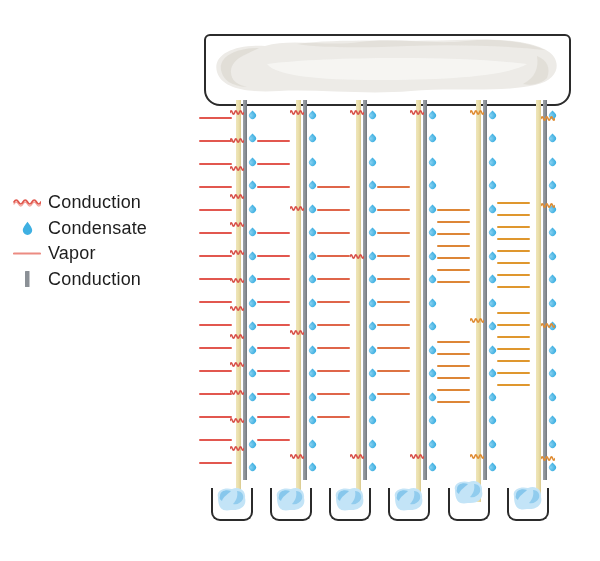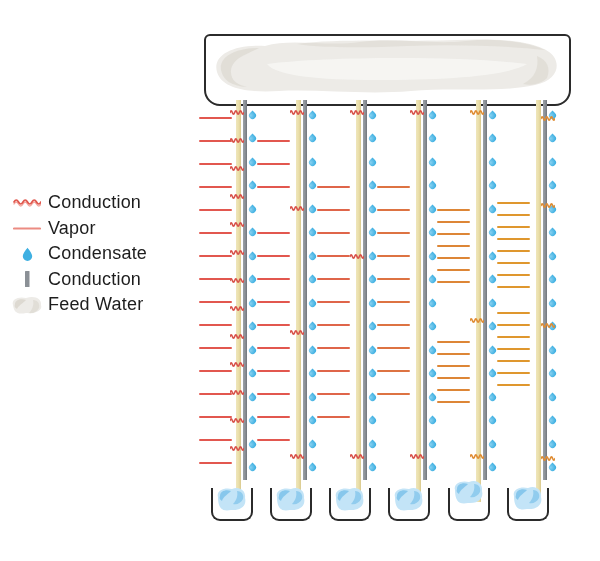--- a/index.html
+++ b/index.html
@@ -343,52 +343,42 @@
         <svg width="28" height="12" viewBox="0 0 28 12">
           <path d="M1 7 Q3.25 3 5.5 7 T10 7 T14.5 7 T19 7 T23.5 7 T28 7" fill="none" stroke="#f2a79f" stroke-width="1.4" stroke-linecap="round"></path>
           <path d="M1 5 Q3.25 1 5.5 5 T10 5 T14.5 5 T19 5 T23.5 5 T28 5" fill="none" stroke-width="1.7" stroke-linecap="round" stroke="#e0564c"></path>
         </svg>
       </span>
       <span class="llabel">Conduction</span>
     </div>
 
     <div class="legend-item">
       <span class="licon">
+        <svg width="11" height="14" viewBox="0 0 11 14">
+          <path d="M5.5 0.8 C5.5 0.8 10.2 6.4 10.2 9.2 A4.7 4.7 0 0 1 0.8 9.2 C0.8 6.4 5.5 0.8 5.5 0.8 Z" fill="#3fb0e2"></path>
+        </svg>
+      </span>
+      <span class="llabel">Condensate</span>
+    </div>
+
+    <div class="legend-item">
+      <span class="licon">
         <svg width="28" height="5" viewBox="0 0 28 5">
           <line x1="1" y1="2.5" x2="27" y2="2.5" stroke-width="2.2" stroke-linecap="round" stroke="#ec8b82"></line>
         </svg>
       </span>
       <span class="llabel">Vapor</span>
-    </div>
-
-    <div class="legend-item">
-      <span class="licon">
-        <svg width="11" height="14" viewBox="0 0 11 14">
-          <path d="M5.5 0.8 C5.5 0.8 10.2 6.4 10.2 9.2 A4.7 4.7 0 0 1 0.8 9.2 C0.8 6.4 5.5 0.8 5.5 0.8 Z" fill="#3fb0e2"></path>
-        </svg>
-      </span>
-      <span class="llabel">Condensate</span>
     </div>
 
 
     <div class="legend-item">
       <span class="licon">
         <svg width="7" height="18" viewBox="0 0 7 18">
           <rect x="1" y="1" width="4.5" height="16" rx="0.5" fill="#8b9096"></rect>
         </svg>
       </span>
       <span class="llabel">Conduction</span>
     </div>
 
 
-    <div class="legend-item">
-      <span class="licon">
-        <svg width="36" height="20" viewBox="0 0 36 20">
-          <path d="M4 10 C2 4 10 1 17 3 C26 0 33 4 32 10 C34 15 27 19 17 18 C8 20 5 17 4 10 Z" fill="#edebe7"></path>
-          <path d="M6 9 C6 5 12 3 17 5 C14 8 9 11 8 14 C6 13 5 11 6 9 Z" fill="#d7d3ca" opacity="0.75"></path>
-          <path d="M24 5 C29 5 31 9 30 13 C28 17 24 19 20 18 C24 14 25 9 24 5 Z" fill="#d7d3ca" opacity="0.55"></path>
-        </svg>
-      </span>
-      <span class="llabel">Feed Water</span>
-    </div>
 
   </div>
 </div>
 
 </body></html>

